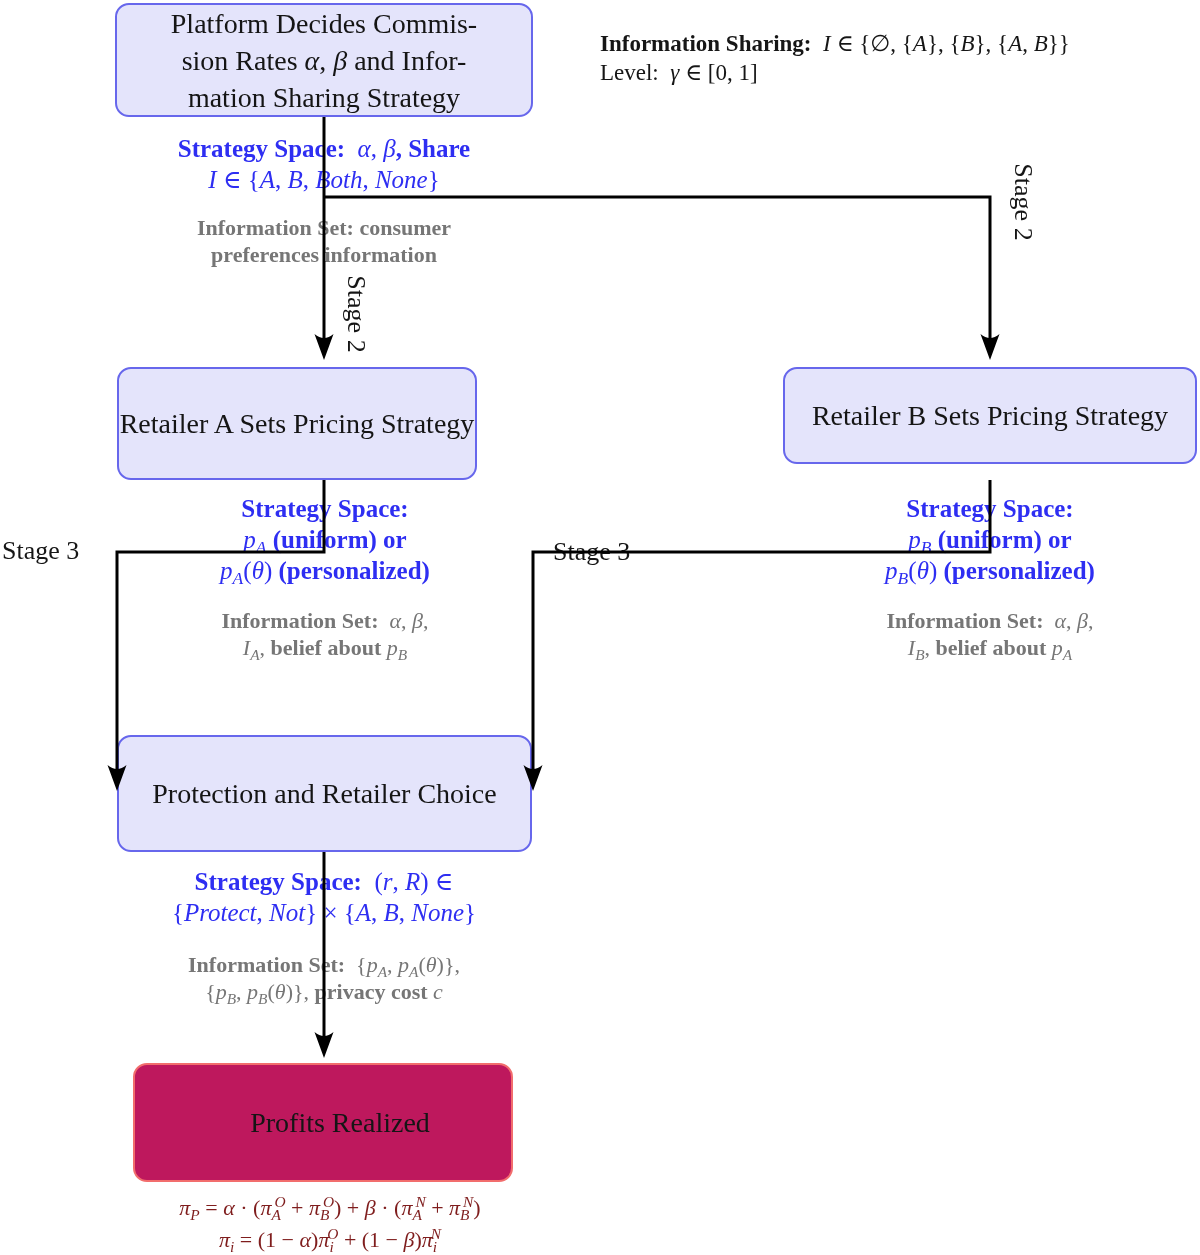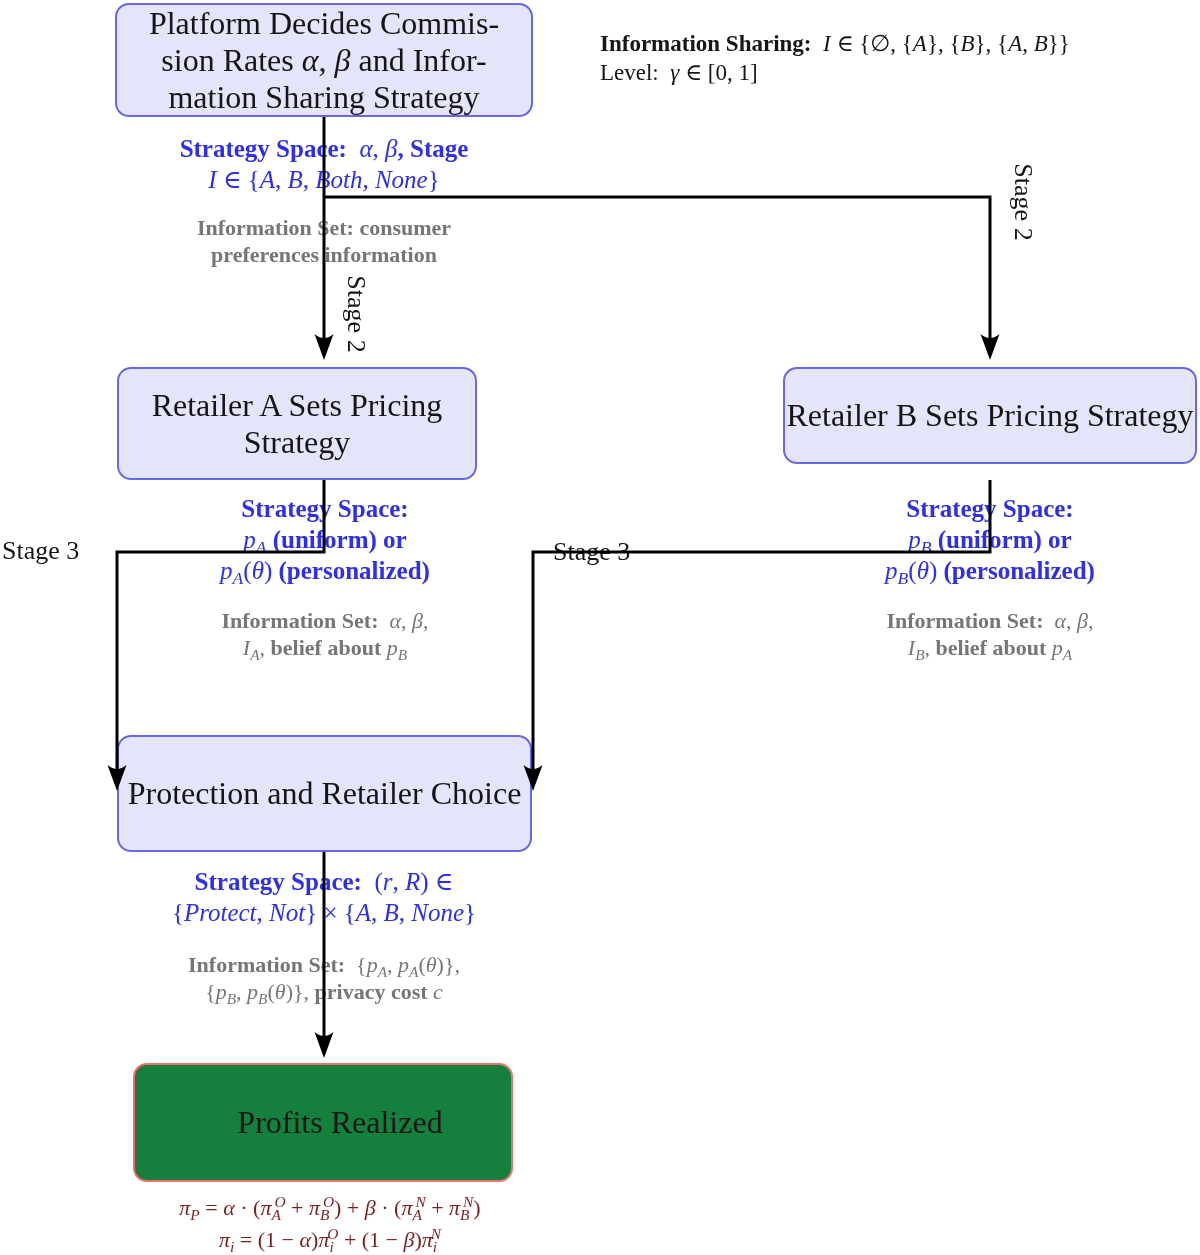--- a/index.html
+++ b/index.html
@@ -3,24 +3,24 @@
 <meta charset="utf-8">
 <style>
   html,body{margin:0;padding:0;background:#ffffff;}
   .canvas{
     position:relative;width:1200px;height:1255px;background:#ffffff;
     font-family:"Liberation Serif","DejaVu Serif",serif;color:#111;overflow:hidden;
   }
   .node{
     position:absolute;display:flex;flex-direction:column;justify-content:center;
     align-items:center;text-align:center;border-radius:14px;box-sizing:border-box;
-    font-size:32px;line-height:37px;color:#151515;
+    font-size:28px;line-height:37px;color:#151515;
   }
   .node.blue{background:#e4e4fb;border:2.5px solid #6767ec;}
-  .node.red{background:#15803d;border:2.5px solid #f26d6d;padding-left:34px;}
+  .node.red{background:#be185d;border:2.5px solid #f26d6d;padding-left:34px;}
   .tblock{position:absolute;text-align:center;}
   .tblock.left{text-align:left;}
   .strategy{color:#2e2ef2;font-size:25px;line-height:31px;}
   .infoset{color:#767676;font-size:22px;line-height:27px;}
   .topnote{color:#161616;font-size:23px;line-height:29px;}
   .formula{color:#7f1d1d;font-size:22px;line-height:32px;}
   .stage{position:absolute;font-size:26px;color:#161616;white-space:nowrap;}
   .vstage{transform:translate(-50%,-50%) rotate(90deg);}
   i{font-family:"Liberation Serif","DejaVu Serif",serif;}
   sub,sup{font-size:70%;font-style:italic;line-height:0;}
@@ -55,21 +55,21 @@
   <div class="node red" style="left:133px;top:1063px;width:380px;height:119px;">
     <div>Profits Realized</div>
   </div>
 
   <div class="tblock left topnote" style="left:600px;top:29px;width:580px;">
     <div><b>Information Sharing:</b> <i>I</i> ∈ {∅, {<i>A</i>}, {<i>B</i>}, {<i>A</i>, <i>B</i>}}</div>
     <div>Level: <i>γ</i> ∈ [0, 1]</div>
   </div>
 
   <div class="tblock strategy" style="left:124px;top:133px;width:400px;">
-    <div><b>Strategy Space:</b> <i>α</i>, <i>β</i><b>, Stage</b></div>
+    <div><b>Strategy Space:</b> <i>α</i>, <i>β</i><b>, Share</b></div>
     <div><i>I</i> ∈ {<i>A</i>, <i>B</i>, <i>Both</i>, <i>None</i>}</div>
   </div>
   <div class="tblock infoset" style="left:124px;top:214px;width:400px;">
     <div><b>Information Set:</b> <b>consumer</b></div>
     <div><b>preferences information</b></div>
   </div>
 
   <div class="tblock strategy" style="left:125px;top:493px;width:400px;">
     <div><b>Strategy Space:</b></div>
     <div><i>p</i><sub>A</sub> <b>(uniform) or</b></div>

